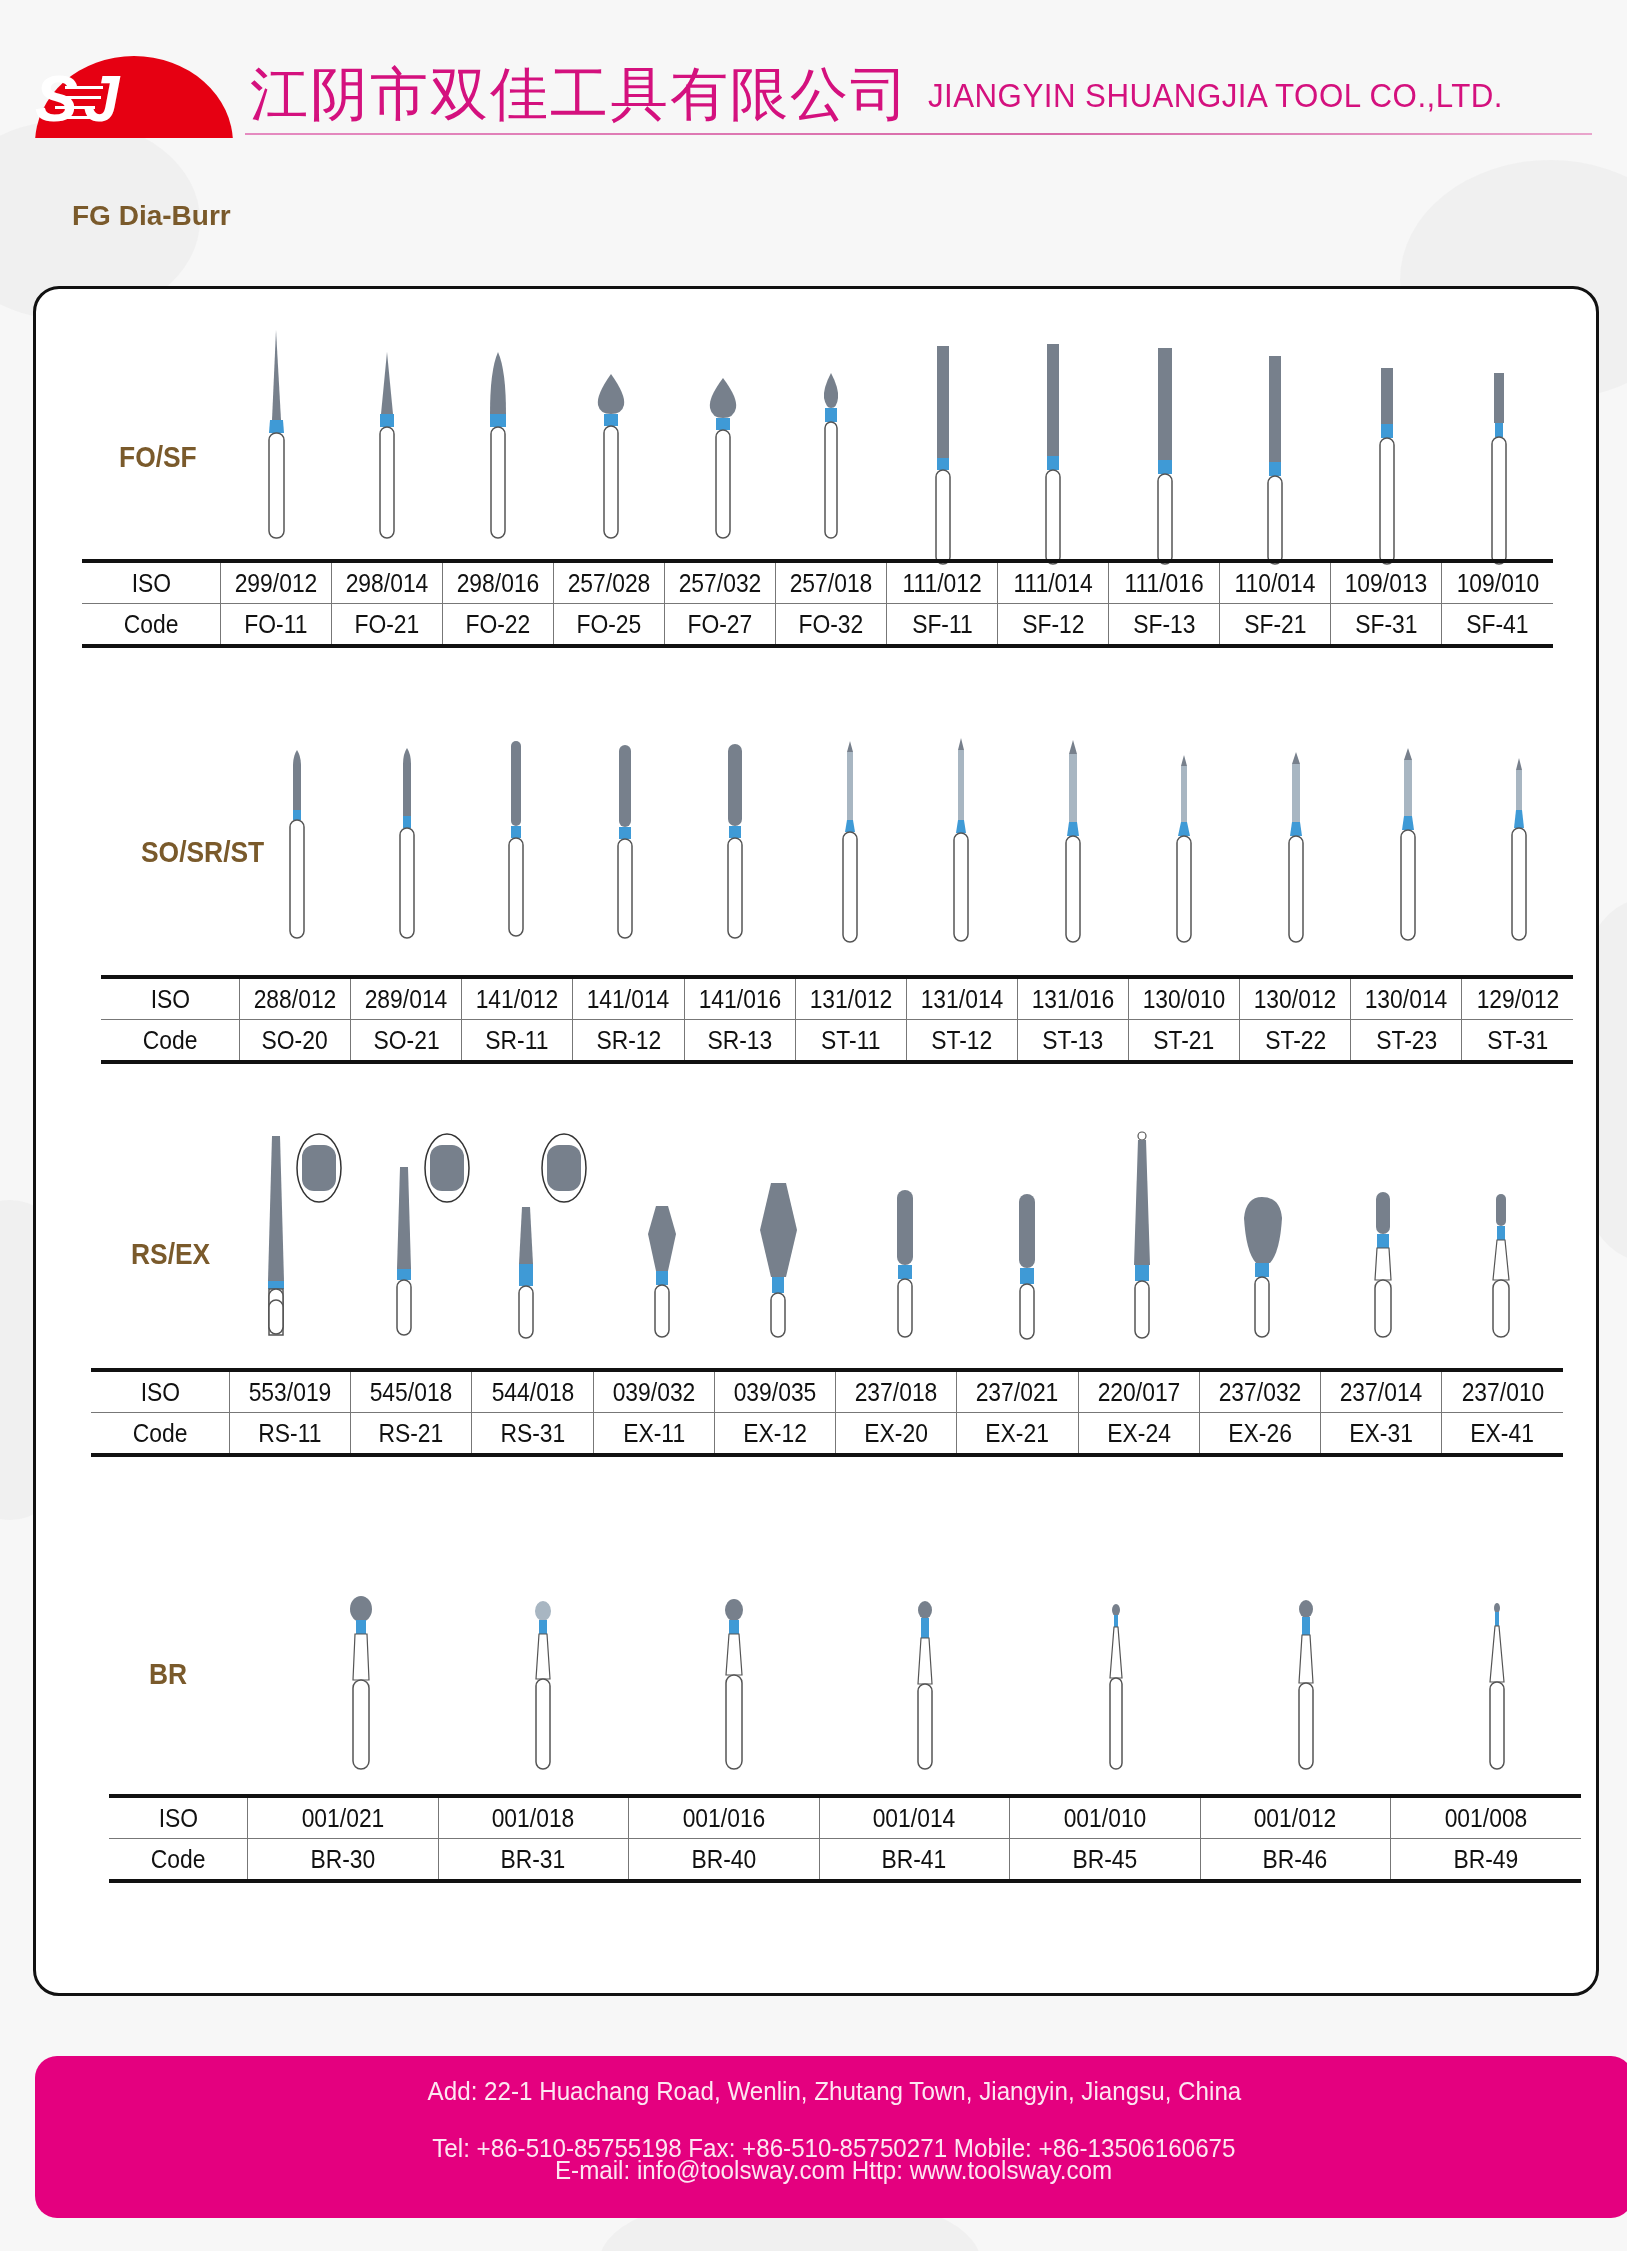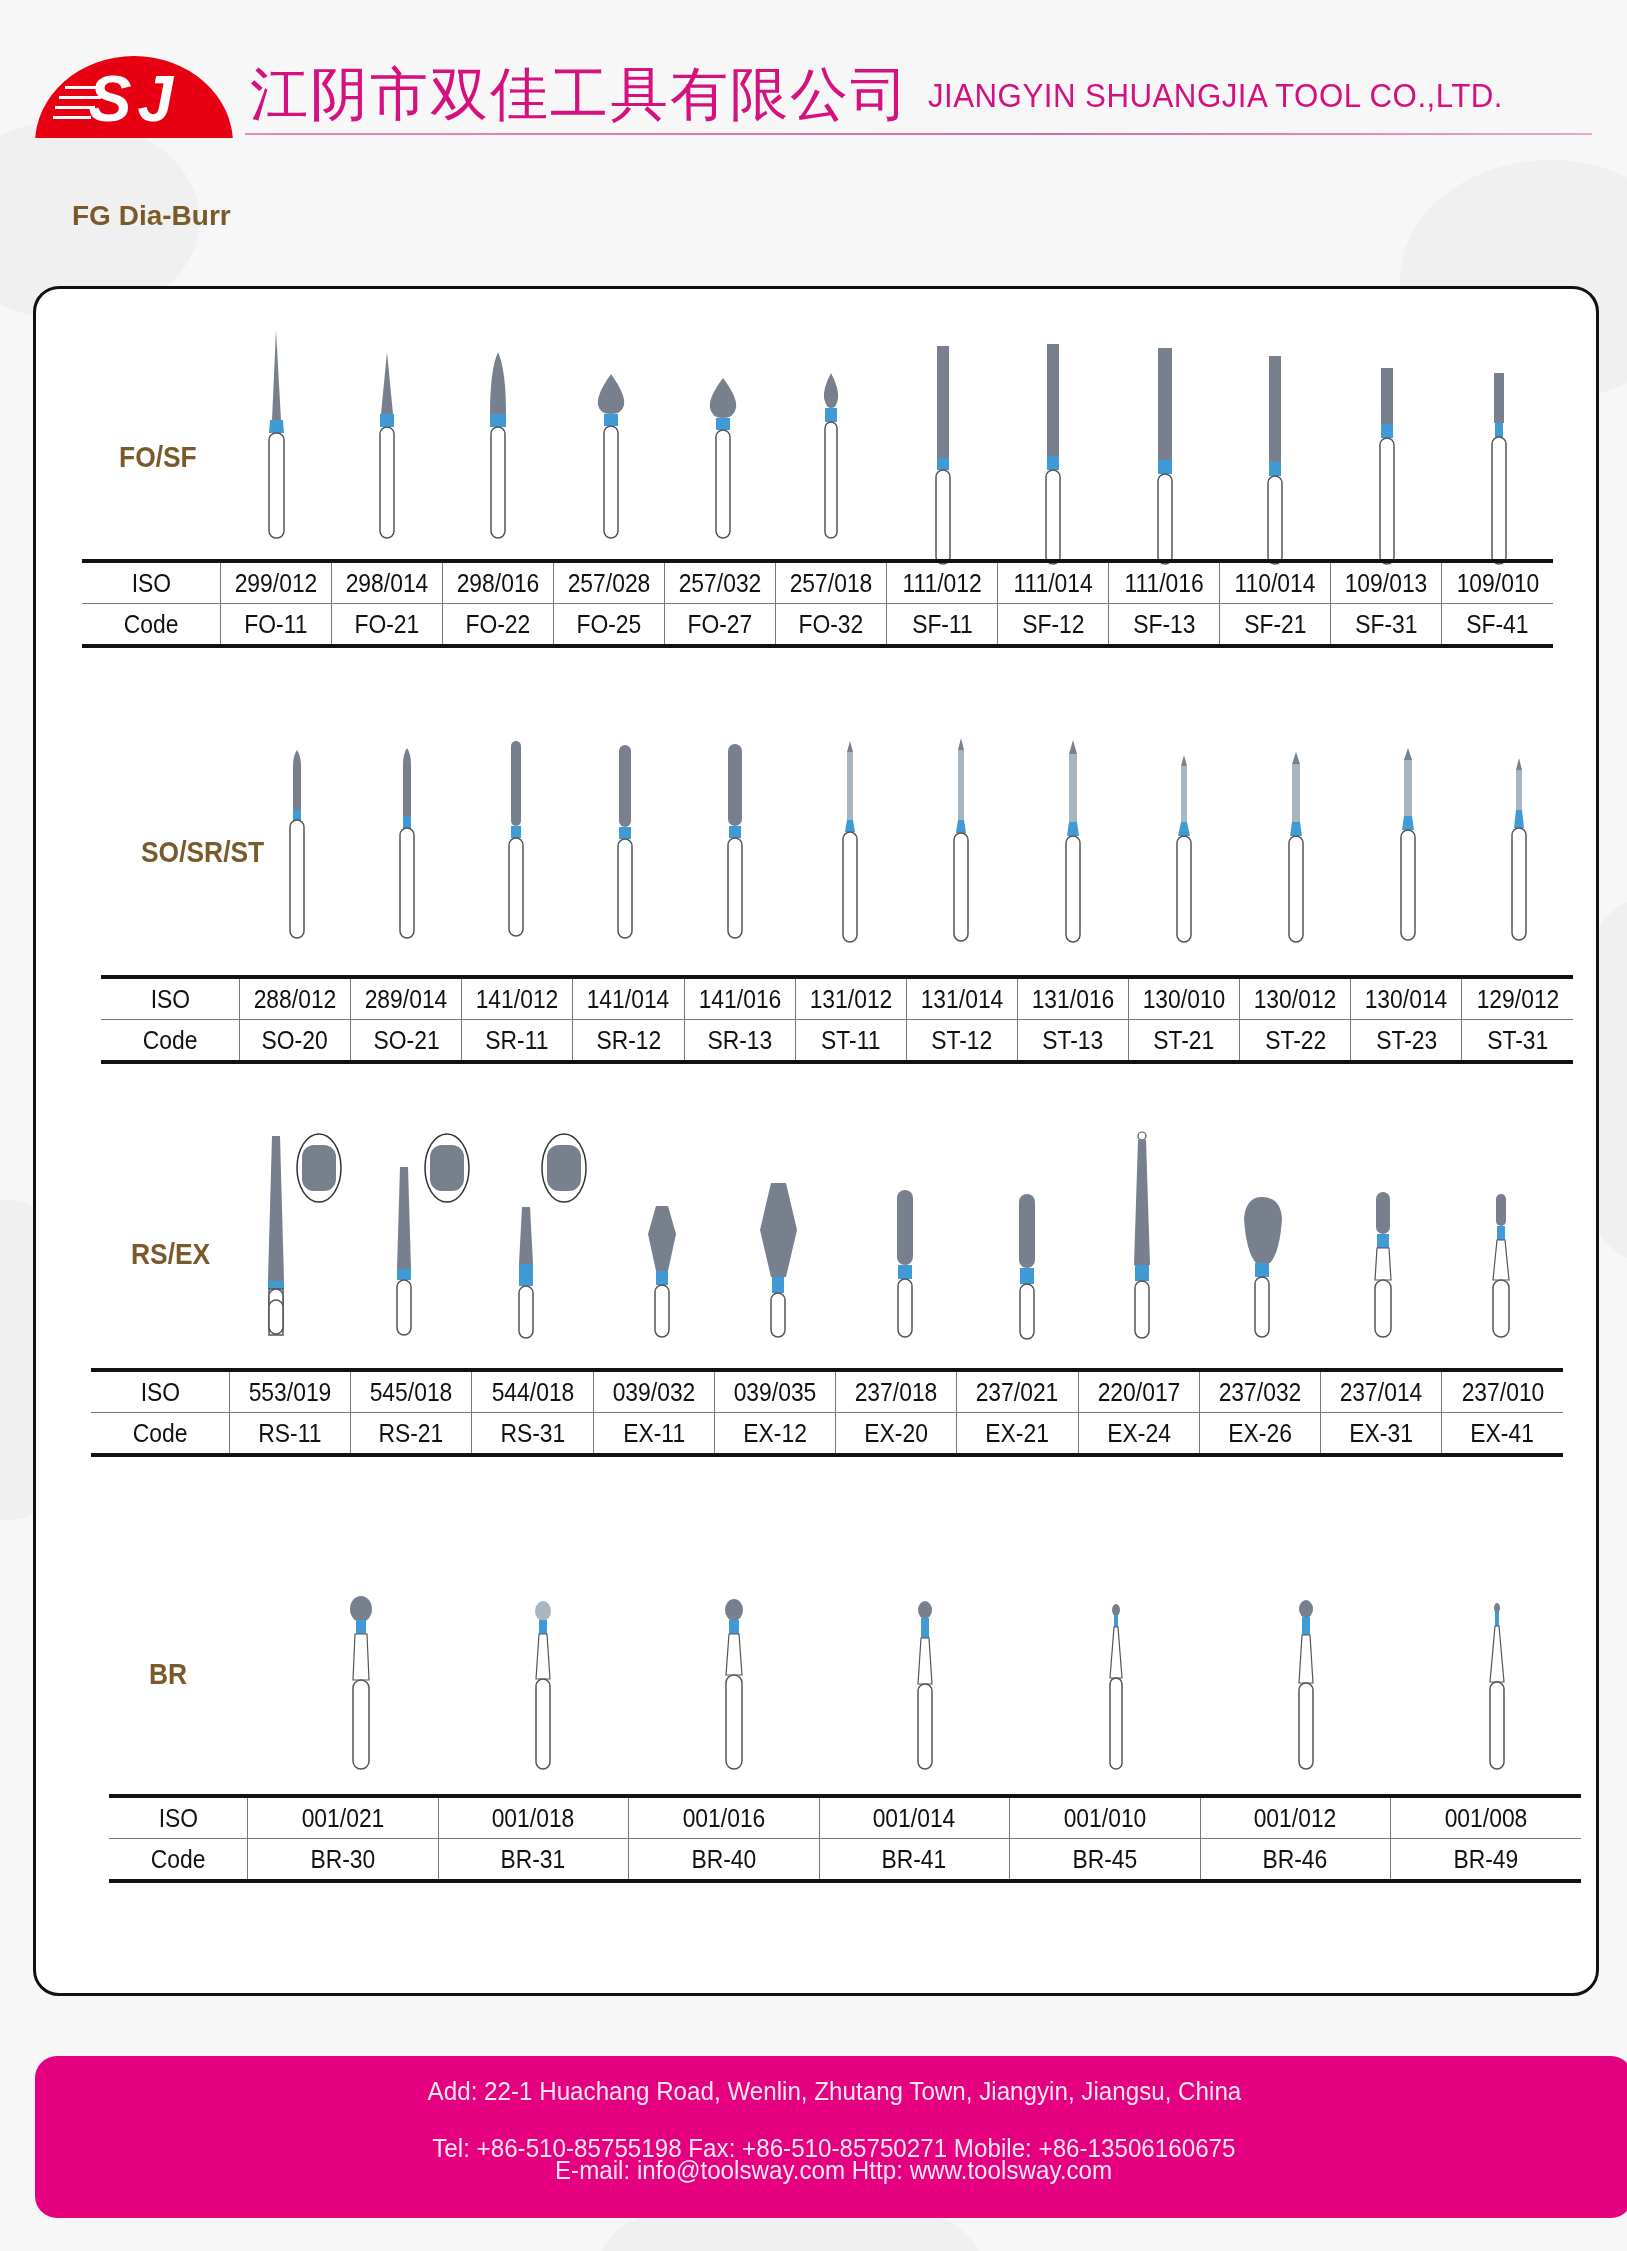--- a/index.html
+++ b/index.html
@@ -4,21 +4,21 @@
 <style>
   html, body { margin:0; padding:0; }
   body {
     width:1627px; height:2251px; position:relative; overflow:hidden;
     background:#f7f7f7;
     font-family:"Liberation Sans", sans-serif;
   }
   .bg-flourish { position:absolute; border-radius:50%; background:rgba(235,235,235,0.55); }
   .header-logo { position:absolute; left:35px; top:56px; width:198px; height:82px; overflow:hidden; }
   .header-logo .disc { position:absolute; left:0; top:0; width:198px; height:175px; border-radius:50%; background:#e60012; }
-  .header-logo .sj { position:absolute; left:0; top:6px; width:198px; text-align:center; color:#fff; font-weight:bold; font-style:italic; font-size:64px; letter-spacing:6px; font-family:"Liberation Sans", sans-serif; }
+  .header-logo .sj { position:absolute; left:0; top:6px; width:198px; color:#fff; font-weight:bold; font-style:italic; font-size:64px; letter-spacing:6px; font-family:"Liberation Sans", sans-serif; }
   .header-logo .streak { position:absolute; height:3px; background:#fff; }
   .cn-title { position:absolute; left:250px; top:56px; font-size:58px; color:#d4117e; font-family:"DejaVu Sans", sans-serif; font-weight:normal; letter-spacing:2px; white-space:nowrap;text-align:center; }
   .en-title { position:absolute; left:928px; top:76px; font-size:34px; color:#d4117e; white-space:nowrap; letter-spacing:0.5px; transform:scaleX(0.92); transform-origin:left; }
   .header-rule { position:absolute; left:245px; top:133px; width:1347px; height:2px; background:linear-gradient(90deg,#e58bc0,#d86aa8 60%,#e9a5cc); }
   .page-title { position:absolute; left:72px; top:200px; font-size:28px; font-weight:bold; color:#7a5a2b; }
   .panel { position:absolute; left:33px; top:286px; width:1566px; height:1710px; border:3px solid #111; border-radius:26px; background:#fff; box-sizing:border-box; }
   .row-label { position:absolute; font-size:30px; font-weight:bold; color:#7a5a2b; transform:scaleX(0.88); transform-origin:left; white-space:nowrap; }
   .spec { position:absolute; border-collapse:collapse; border-top:4px solid #111; border-bottom:4px solid #111; table-layout:fixed; }
   .spec td { border:1px solid #777; text-align:center; font-size:26px; color:#111; height:40px; padding:0; white-space:nowrap; }
   .spec tr td:first-child { border-left:none; }

